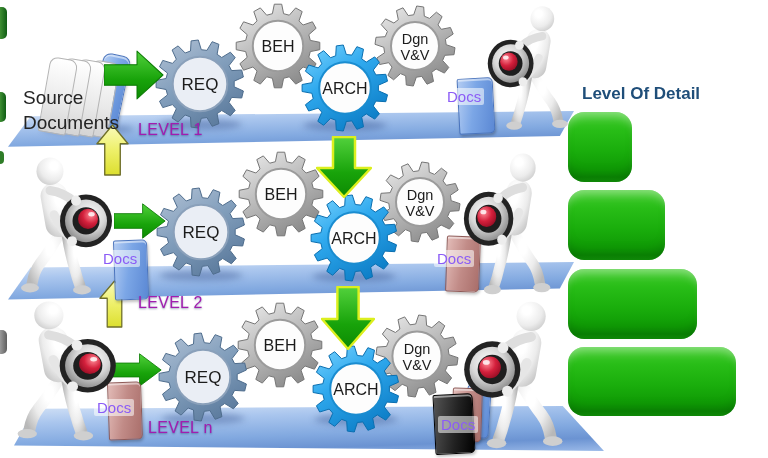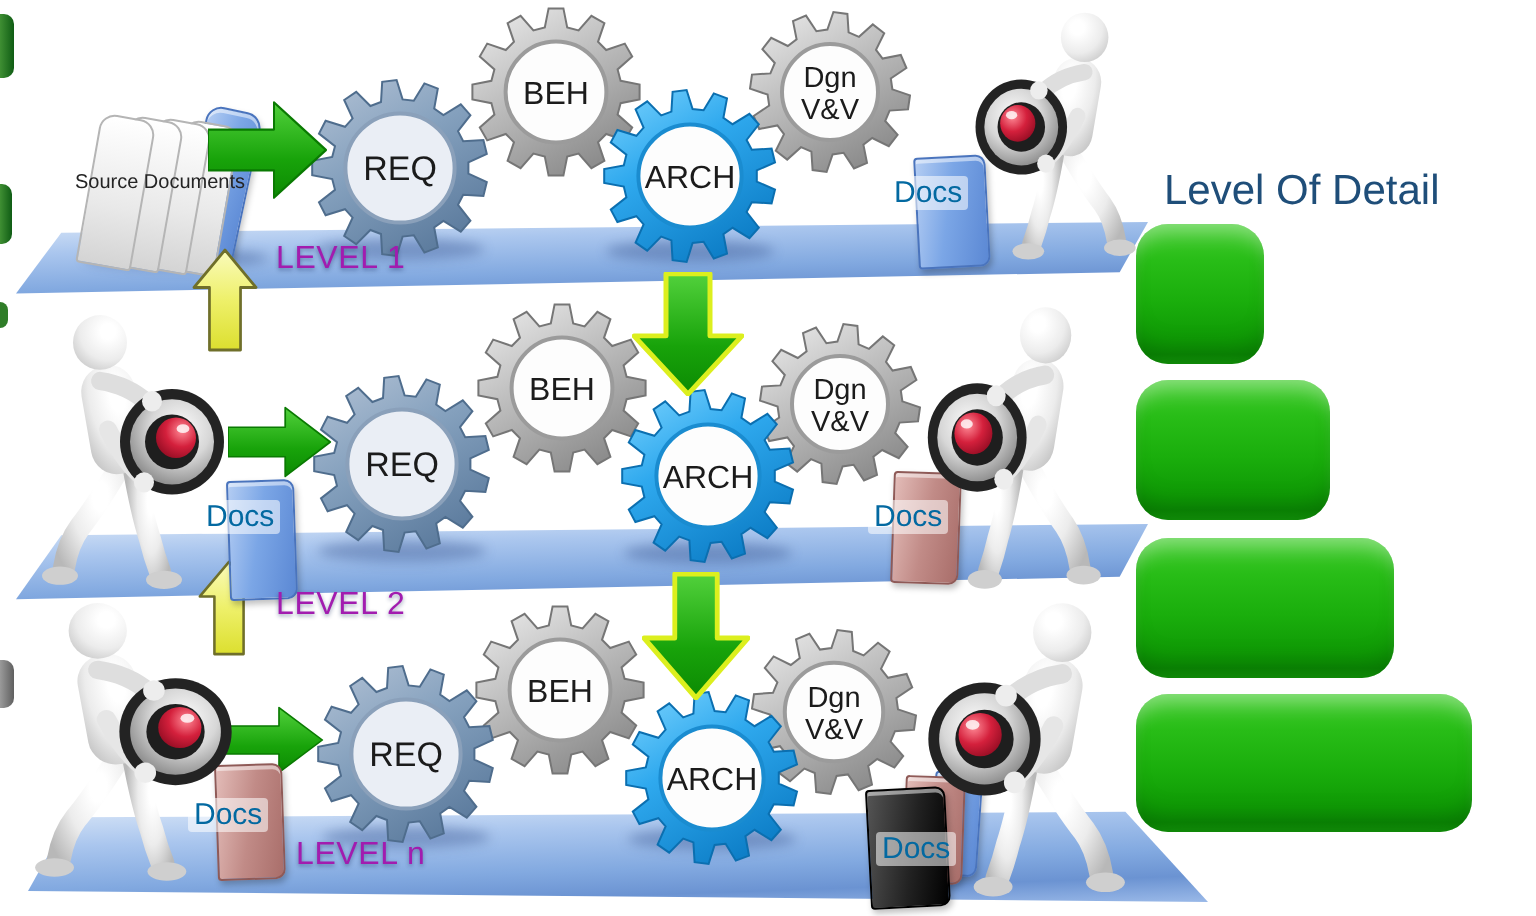--- a/index.html
+++ b/index.html
@@ -3,34 +3,34 @@
 <meta charset="utf-8">
 <style>
   html,body{margin:0;padding:0;width:768px;height:458px;overflow:hidden;background:#fff;}
   .stage{position:relative;width:768px;height:458px;background:#ffffff;
          font-family:"Liberation Sans","DejaVu Sans",sans-serif;overflow:hidden;}
   .abs{position:absolute;}
   .platform{background:linear-gradient(178deg,#d6e4f7 0%,#aac6ee 28%,#82a9e0 60%,#6b93d2 80%,#9ab9e8 100%);}
   .plat12{clip-path:polygon(0% 94%,4% 14%,100% 0%,97.5% 66%);}
   .plat3{clip-path:polygon(0% 88%,3.5% 8%,93% 2%,100% 100%);}
   .lvl-lbl{color:#a21caf;font-size:16px;letter-spacing:.3px;text-shadow:0 1px 2px rgba(20,40,90,.45);}
-  .docs-lbl{font-size:15px;color:#0369a1;background:rgba(255,255,255,.55);
+  .docs-lbl{font-size:15px;color:#8b5cf6;background:rgba(255,255,255,.55);
             padding:0 3px;border-radius:2px;line-height:1.15;white-space:nowrap;}
   .book{border-radius:2px 5px 5px 2px;
         box-shadow:inset 0 2px 0 rgba(255,255,255,.5),1px 2px 3px rgba(0,0,0,.25);}
   .book-blue{background:linear-gradient(100deg,#b4cdf3 0%,#7ba6e6 45%,#5b88d4 100%);border:1px solid #4a74bd;}
   .book-red{background:linear-gradient(100deg,#e3bcb8 0%,#c18b87 50%,#a96e6a 100%);border:1px solid #8f5a57;}
   .book-black{background:linear-gradient(100deg,#555 0%,#222 55%,#000 100%);border:1px solid #000;}
   .book-white{background:linear-gradient(180deg,#ffffff 0%,#e9e9e9 60%,#d4d4d4 100%);
               border:1px solid #b5b5b5;border-radius:8px 8px 2px 2px;}
   .cyl{border-radius:16px;
        background:linear-gradient(180deg,#44cd30 0%,#28bd17 26%,#1aae0c 55%,#0f9a05 82%,#0c8e04 93%,#17a50c 100%);
        box-shadow:inset 0 10px 10px -6px rgba(255,255,255,.4),inset 0 -12px 12px -6px rgba(0,70,0,.35);}
-  .lod-title{font-size:21px;font-weight:400;color:#1f4e79;white-space:nowrap;}
-  .src-lbl{font-size:10px;color:#242424;text-align:center;line-height:1.32;}
+  .lod-title{font-size:17px;font-weight:700;color:#1f4e79;white-space:nowrap;}
+  .src-lbl{font-size:19px;color:#242424;text-align:left;line-height:1.32;}
   .fig{overflow:visible;}
   .flip{transform:scaleX(-1);}
   .gshadow{border-radius:50%;filter:blur(3px);background:rgba(30,60,120,.32);}
   svg text{font-family:"Liberation Sans","DejaVu Sans",sans-serif;}
 </style>
 </head>
 <body>
 
 <div class="stage" id="stage">
 

